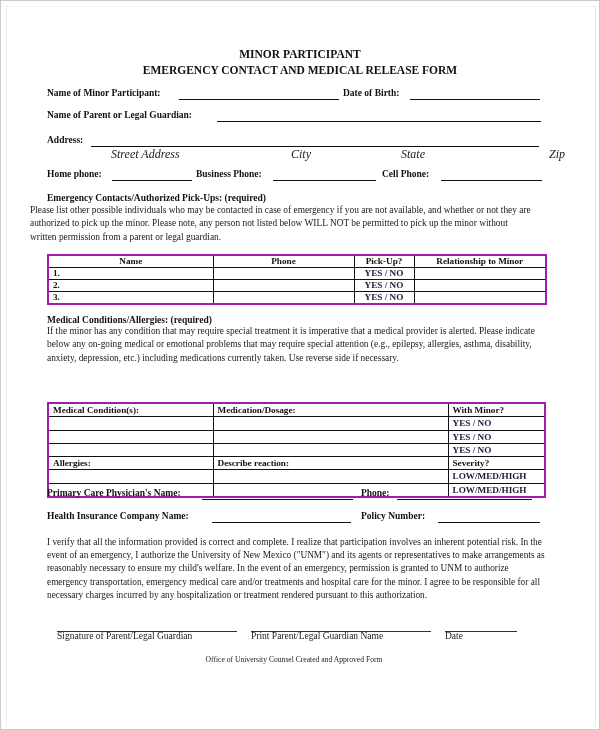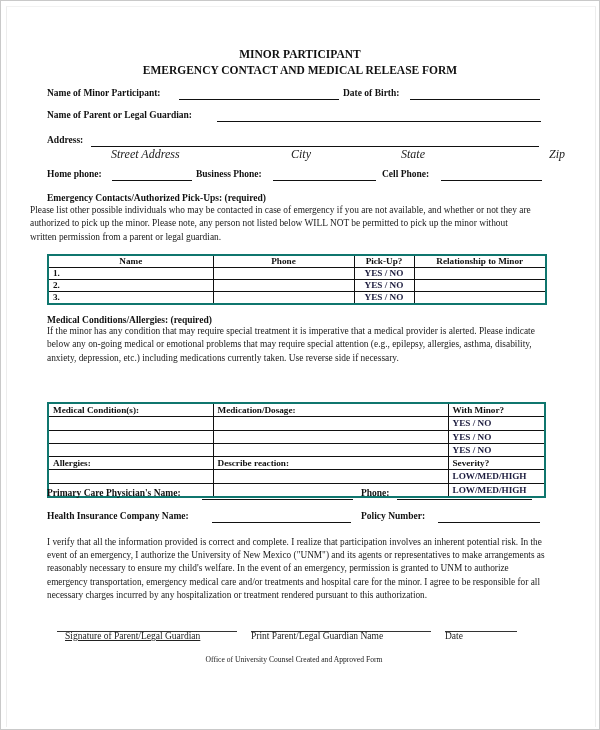--- a/index.html
+++ b/index.html
@@ -16,21 +16,21 @@
     border-left:1px solid #ededed; border-right:1px solid #ededed; border-top:1px solid #f2f2f2;
   }
   .abs { position:absolute; white-space:nowrap; }
   .title { left:0; width:600px; text-align:center; font-weight:bold; font-size:11.5px; color:#111; }
   .lbl { font-weight:bold; font-size:9.5px; color:#111; }
   .line { position:absolute; height:0; border-top:1.6px solid #111; }
   .sub { font-style:italic; font-size:12px; color:#222; }
   .para { font-size:9.4px; line-height:13.4px; color:#1a1a1a; white-space:normal; }
   table.grid {
     position:absolute; border-collapse:collapse; table-layout:fixed;
-    border:2px solid #0f766e;
+    border:2px solid #a21caf;
   }
   table.grid td {
     border:1.2px solid #111; padding:0 4px; height:11px; line-height:11px;
     font-size:9.2px; font-weight:bold; color:#111; overflow:hidden; white-space:nowrap;
   }
   table.grid td.c { text-align:center; }
   table.grid td.navy { color:#1b1b3d; }
   table.grid tr.tall td { height:12.3px; line-height:12.3px; }
   .sig-line { position:absolute; height:0; border-top:1px solid #333; }
   .sig-lbl { font-size:9.5px; color:#222; }
@@ -162,17 +162,17 @@
 <div class="abs lbl" style="left:47px; top:511px;">Health Insurance Company Name:</div>
 <div class="line" style="left:212px; width:139px; top:522px;"></div>
 <div class="abs lbl" style="left:361px; top:511px;text-align:right;">Policy Number:</div>
 <div class="line" style="left:438px; width:102px; top:522px;"></div>
 
 <div class="abs para" style="left:47px; top:536px; width:500px; font-size:9.3px; line-height:13.2px;">I verify that all the information provided is correct and complete.  I realize that participation involves an inherent potential risk.  In the event of an emergency, I authorize the University of New Mexico ("UNM") and its agents or representatives to make arrangements as reasonably necessary to ensure my child's welfare.  In the event of an emergency, permission is granted to UNM to authorize emergency transportation, emergency medical care and/or treatments and hospital care for the minor.  I agree to be responsible for all necessary charges incurred by any hospitalization or treatment rendered pursuant to this authorization.</div>
 
 <div class="sig-line" style="left:57px; width:180px; top:631px;"></div>
 <div class="sig-line" style="left:251px; width:180px; top:631px;"></div>
 <div class="sig-line" style="left:445px; width:72px; top:631px;"></div>
-<div class="abs sig-lbl" style="left:65px; top:631px;text-decoration:underline;">Signature of Parent/Legal Guardian</div>
+<div class="abs sig-lbl" style="left:57px; top:631px;">Signature of Parent/Legal Guardian</div>
 <div class="abs sig-lbl" style="left:251px; top:631px;">Print Parent/Legal Guardian Name</div>
 <div class="abs sig-lbl" style="left:445px; top:631px;">Date</div>
 
 <div class="abs footer" style="top:655px;">Office of University Counsel Created and Approved Form</div>
 
 </body></html>

